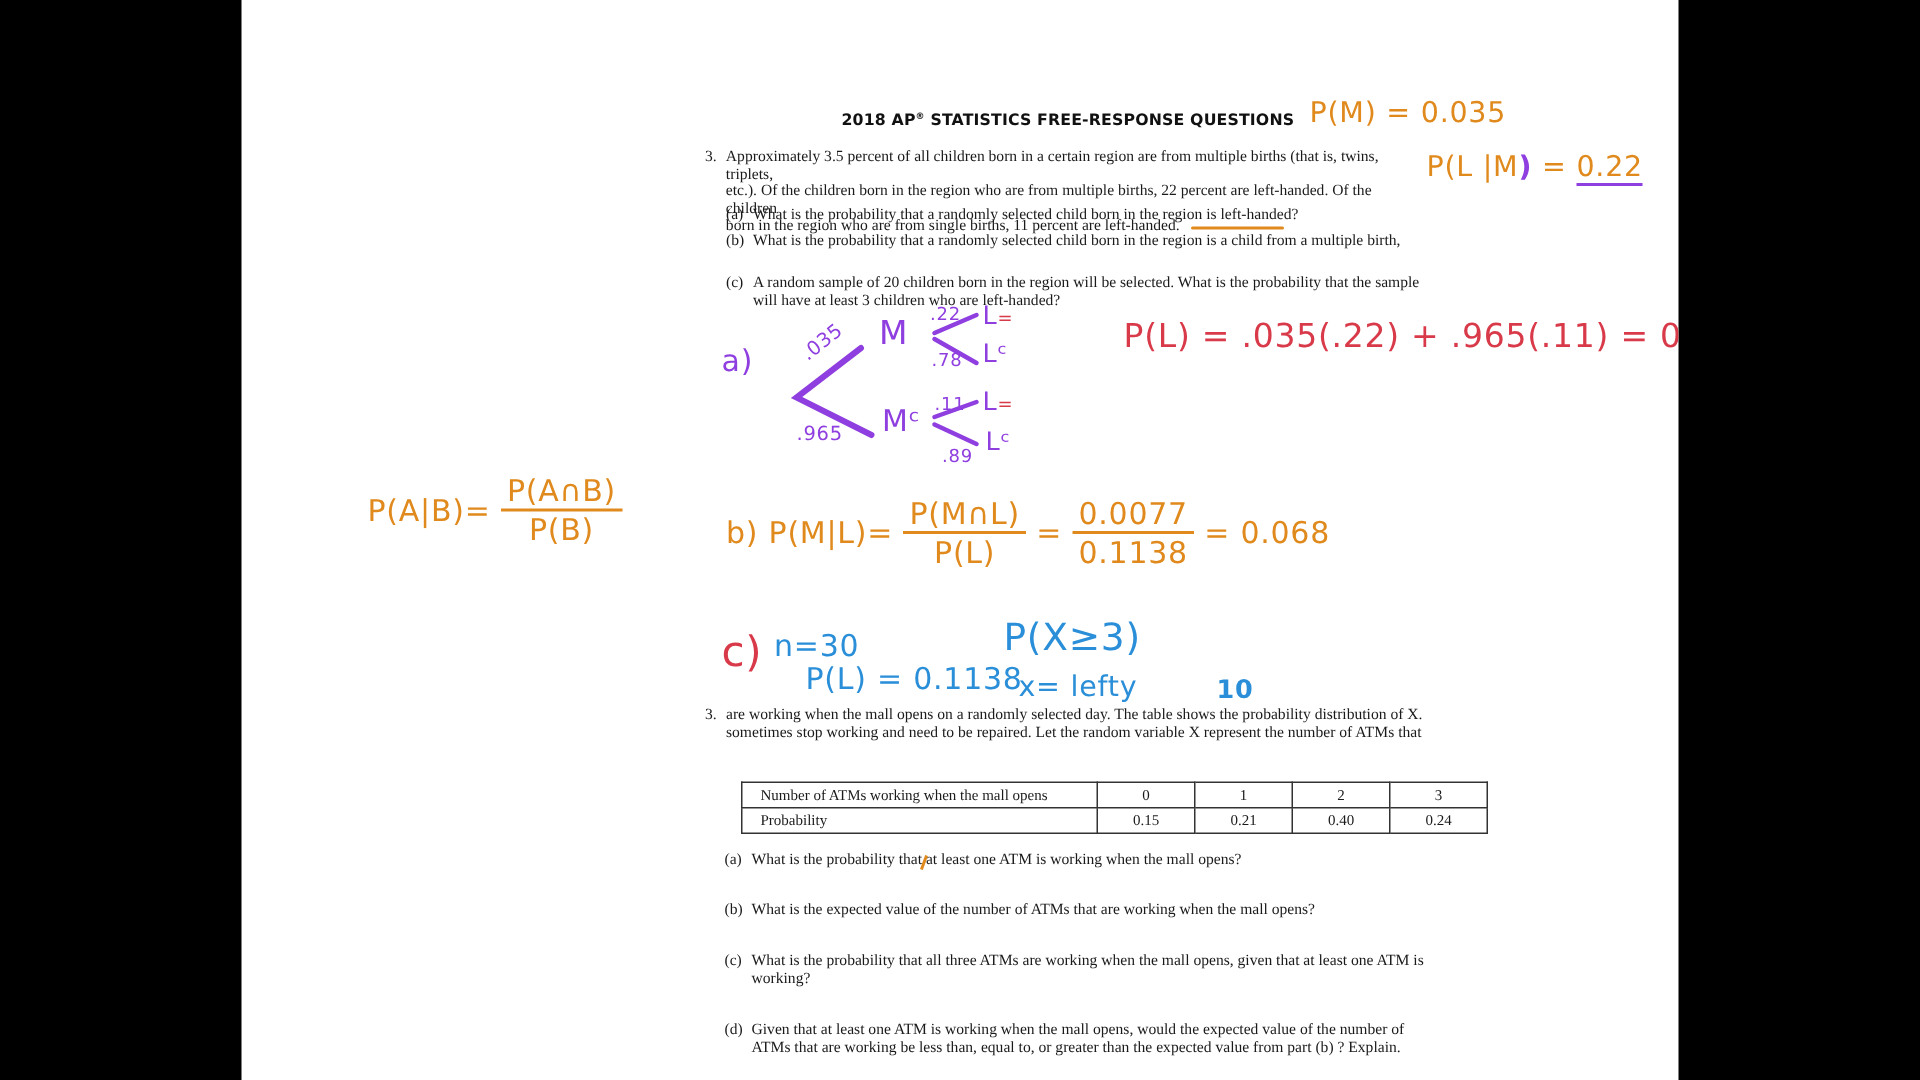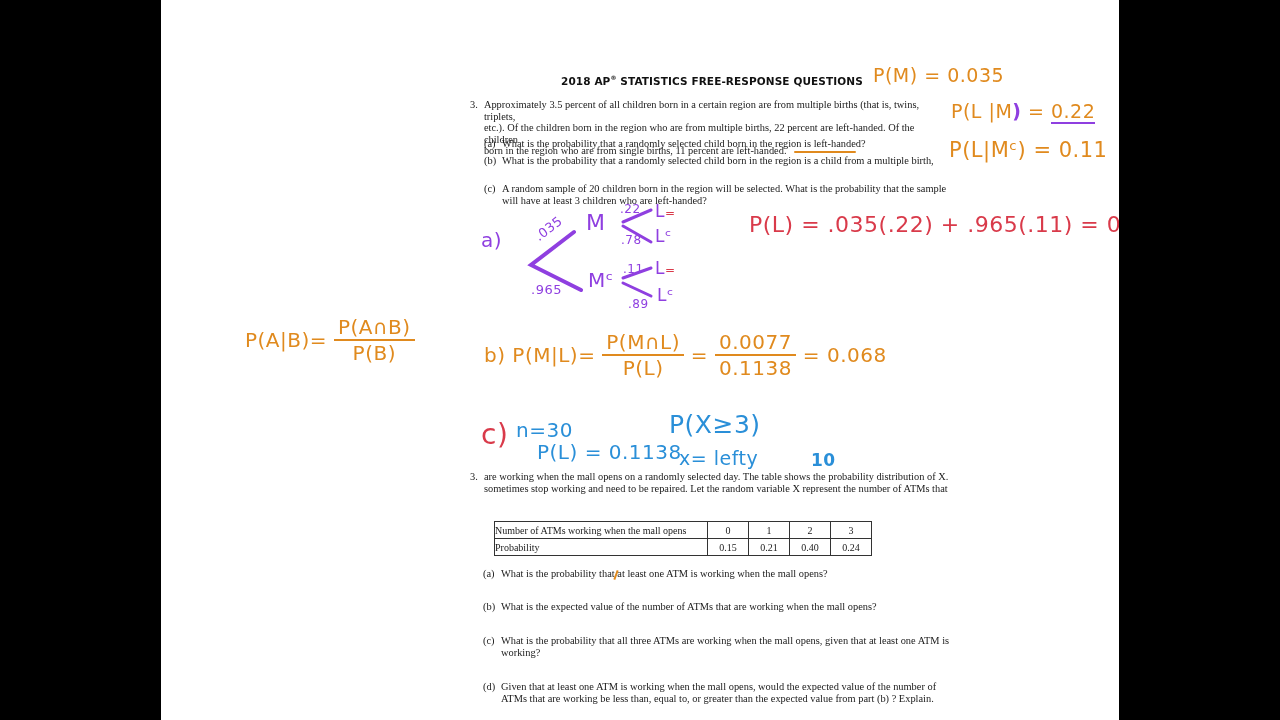--- a/index.html
+++ b/index.html
@@ -19,21 +19,21 @@
     font-size: 10.5px; letter-spacing: 0.1px; color: #111;
   }
   .title sup { font-size: 6px; }
   .qnum { width: 14px; }
   .part-label { display: inline-block; width: 18px; }
   table.dist {
     border-collapse: collapse; font-size: 10px; color: #1a1a1a;
     font-family: "Liberation Serif", serif;
   }
   table.dist td {
-    border: 1px solid #333; padding: 1px 0; height: 14px;
+    border: 1px solid #333; padding: 1px 12px; height: 14px;
   }
   table.dist td.num { text-align: center; width: 40px; }
   .hand {
     font-family: "DejaVu Sans", sans-serif; white-space: nowrap;
     font-weight: normal; letter-spacing: 0.5px;
   }
   .orange { color: #e08a1e; }
   .purple { color: #8f3fe0; }
   .red { color: #d93a4a; }
   .blue { color: #2a8fd8; }
@@ -82,21 +82,20 @@
         <div>A random sample of 20 children born in the region will be selected. What is the probability that the sample</div>
         <div>will have at least 3 children who are left-handed?</div>
       </div>
     </div>
   </div>
 
   <div class="abs hand orange" style="left:712px; top:64px; font-size:19px;">P(M) = 0.035</div>
   <div class="abs hand orange" style="left:790px; top:100px; font-size:19px;">
     <span>P(L |M</span><span class="purple" style="font-weight:bold;">)</span><span> = </span><span style="border-bottom:2.5px solid #8f3fe0;">0.22</span>
   </div>
-  <div class="abs hand orange" style="left:788px; top:138px; font-size:21px;">P(L|Mᶜ) = 0.11</div>
 
   <div class="abs hand purple" style="left:320px; top:228px; font-size:20px;">a)</div>
 
   <svg style="left:0; top:0;" width="958" height="720">
     <g stroke="#8f3fe0" stroke-width="4" fill="none" stroke-linecap="round">
       <path d="M 413 232 L 370 265 L 420 290"></path>
       <path d="M 462 222 L 490 210" stroke-width="3"></path>
       <path d="M 462 226 L 490 242" stroke-width="3"></path>
       <path d="M 462 278 L 490 268" stroke-width="3"></path>
       <path d="M 462 283 L 490 296" stroke-width="3"></path>

